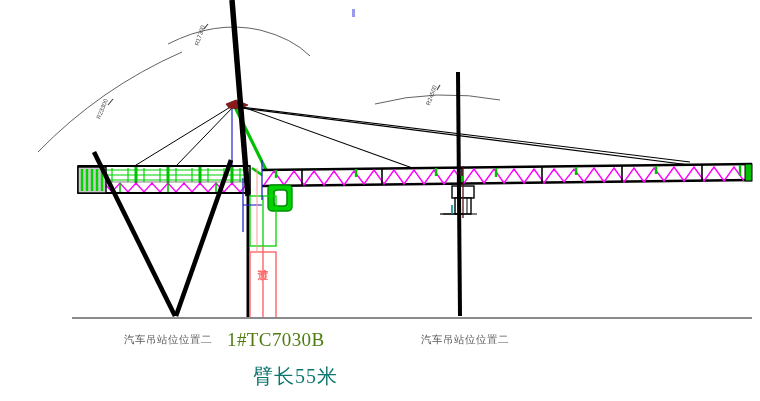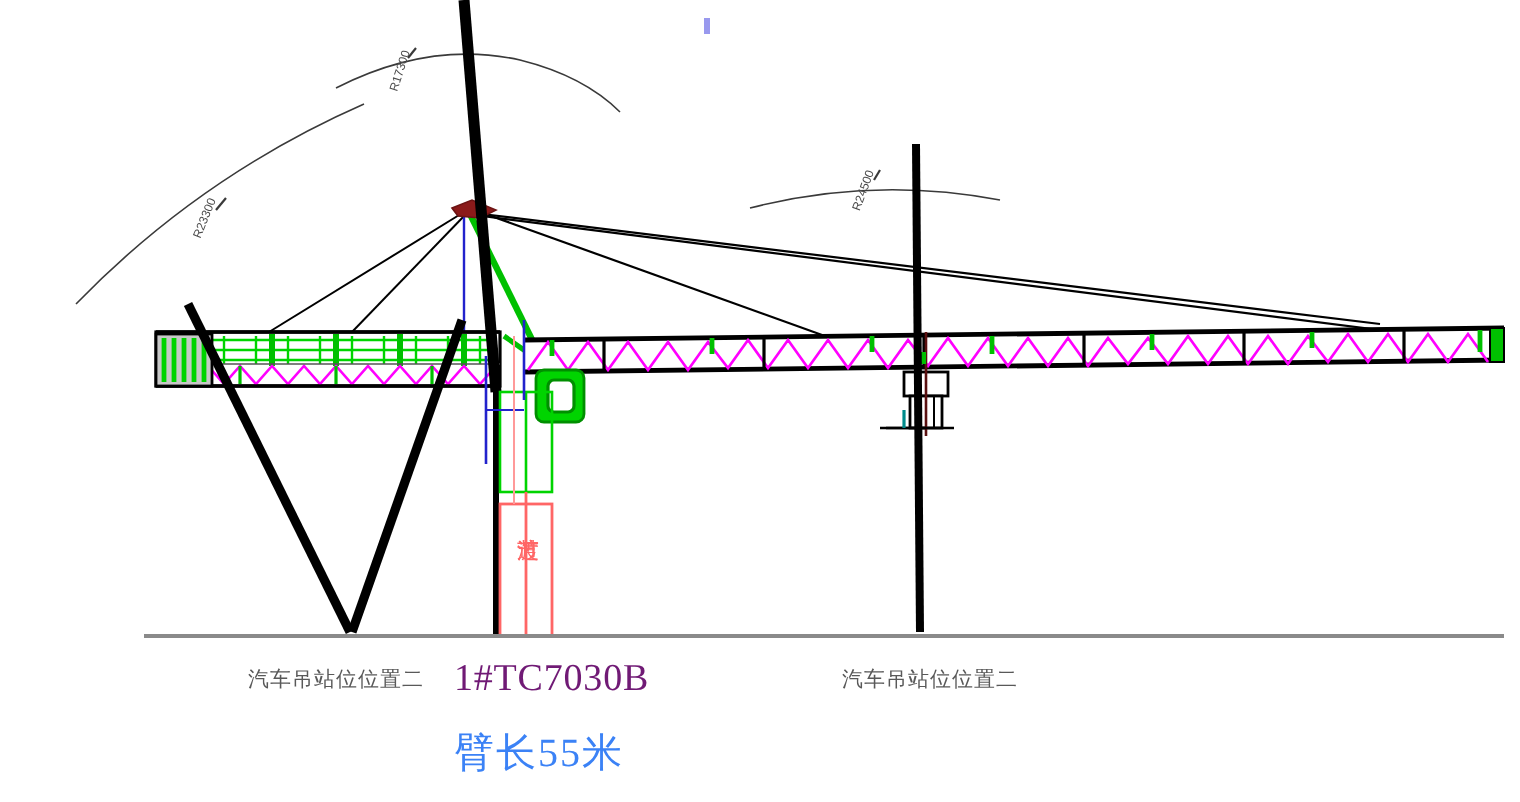--- a/index.html
+++ b/index.html
@@ -6,24 +6,24 @@
   html,body{margin:0;padding:0;background:#ffffff;}
   body{
     width:760px;height:401px;overflow:hidden;
     font-family:"Liberation Serif","DejaVu Serif",serif;
     background:#ffffff;
   }
   #stage{position:relative;width:760px;height:401px;background:#fff;}
   #dwg{position:absolute;left:0;top:0;width:760px;height:401px;}
   .lbl{position:absolute;white-space:nowrap;color:#595959;}
   .lbl-pos{font-size:10.5px;letter-spacing:.5px;font-family:"Liberation Serif","DejaVu Serif",serif;}
-  .lbl-title{position:absolute;color:#701a75;font-size:19px;letter-spacing:.4px;
+  .lbl-title{position:absolute;color:#4d7c0f;font-size:19px;letter-spacing:.4px;
              font-family:"Liberation Serif","DejaVu Serif",serif;white-space:nowrap;}
-  .lbl-sub{position:absolute;color:#3b82f6;font-size:20px;letter-spacing:1px;
-           font-family:"Liberation Serif","DejaVu Serif",serif;white-space:nowrap;}
+  .lbl-sub{position:absolute;color:#0f766e;font-size:20px;letter-spacing:1px;
+           font-family:"Liberation Serif","DejaVu Serif",serif;white-space:nowrap;margin-left:26px;}
 </style>
 </head>
 <body>
 
 <div id="stage">
 
   <svg id="dwg" viewBox="0 0 760 401">
 
     <g>
       <path d="M 38,152 Q 100,88 182,52" fill="none" stroke="#3a3a3a" stroke-width="0.8"></path>

